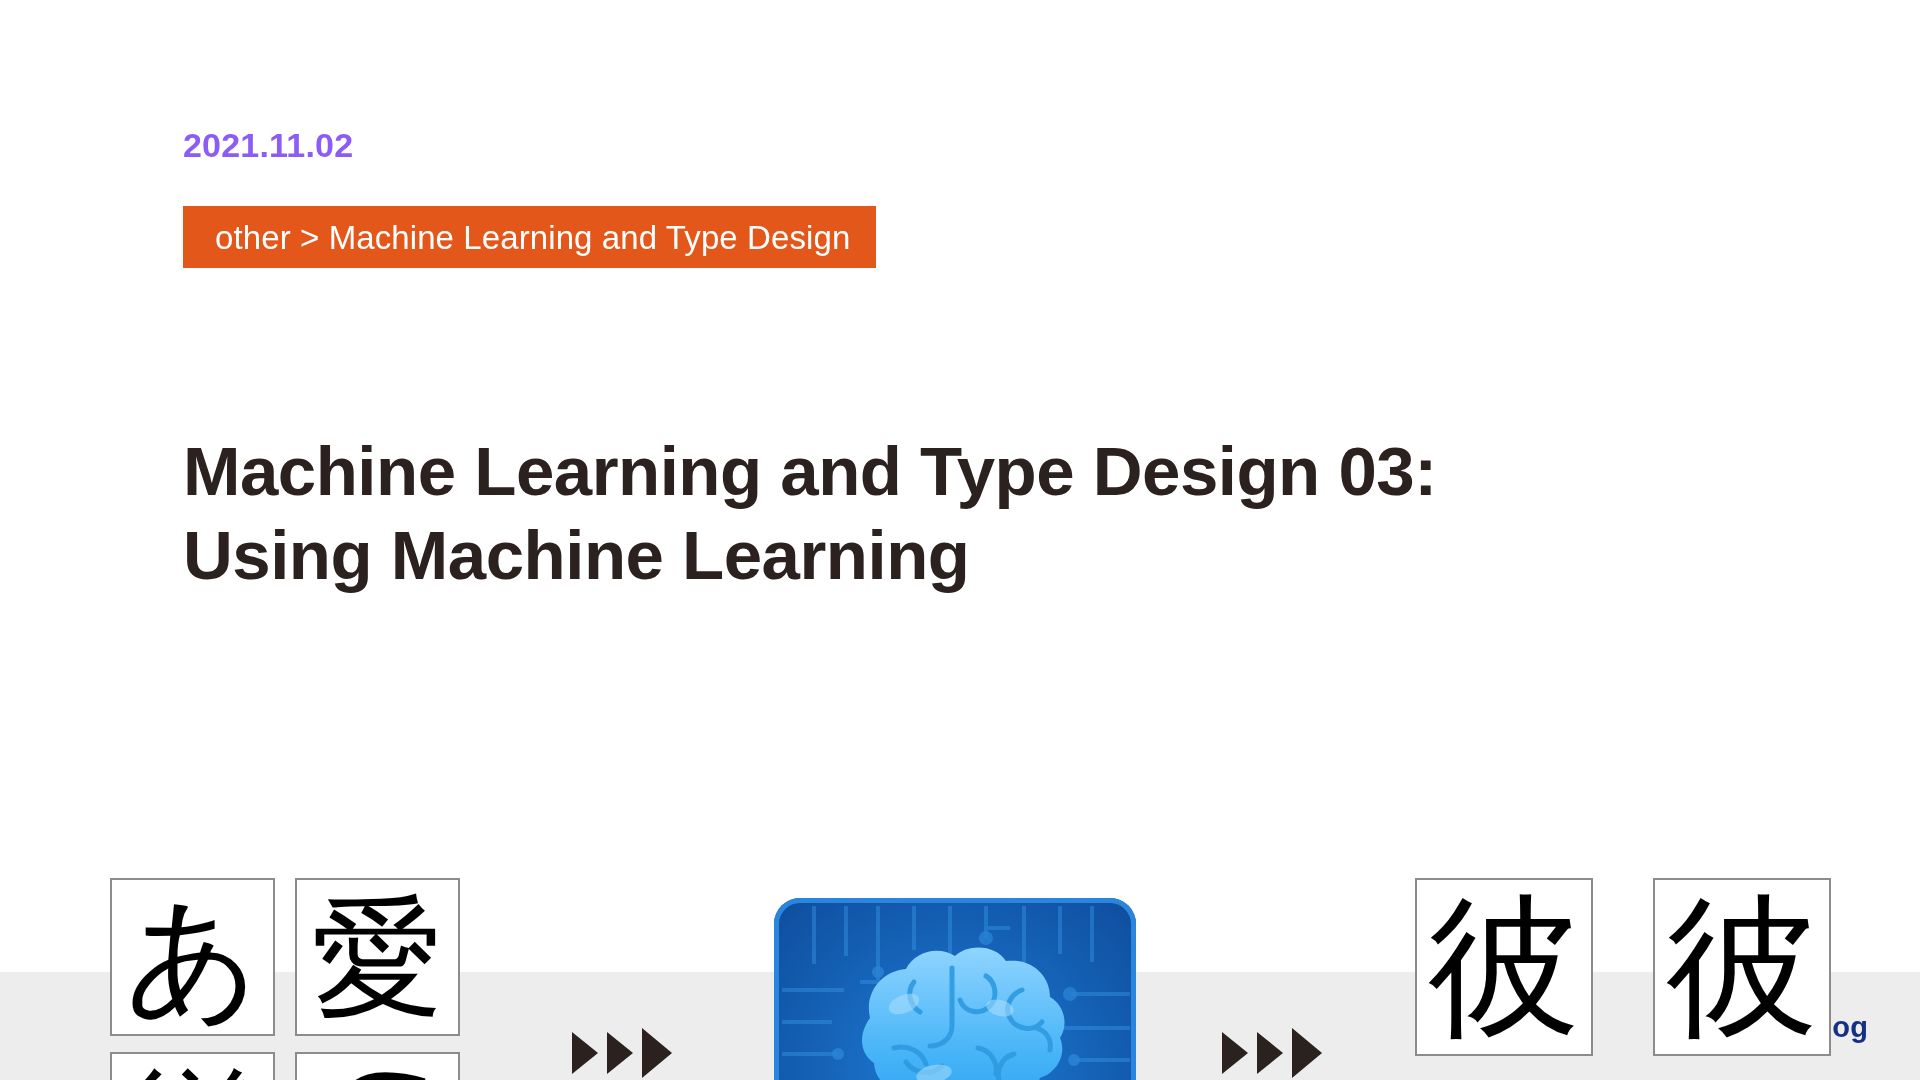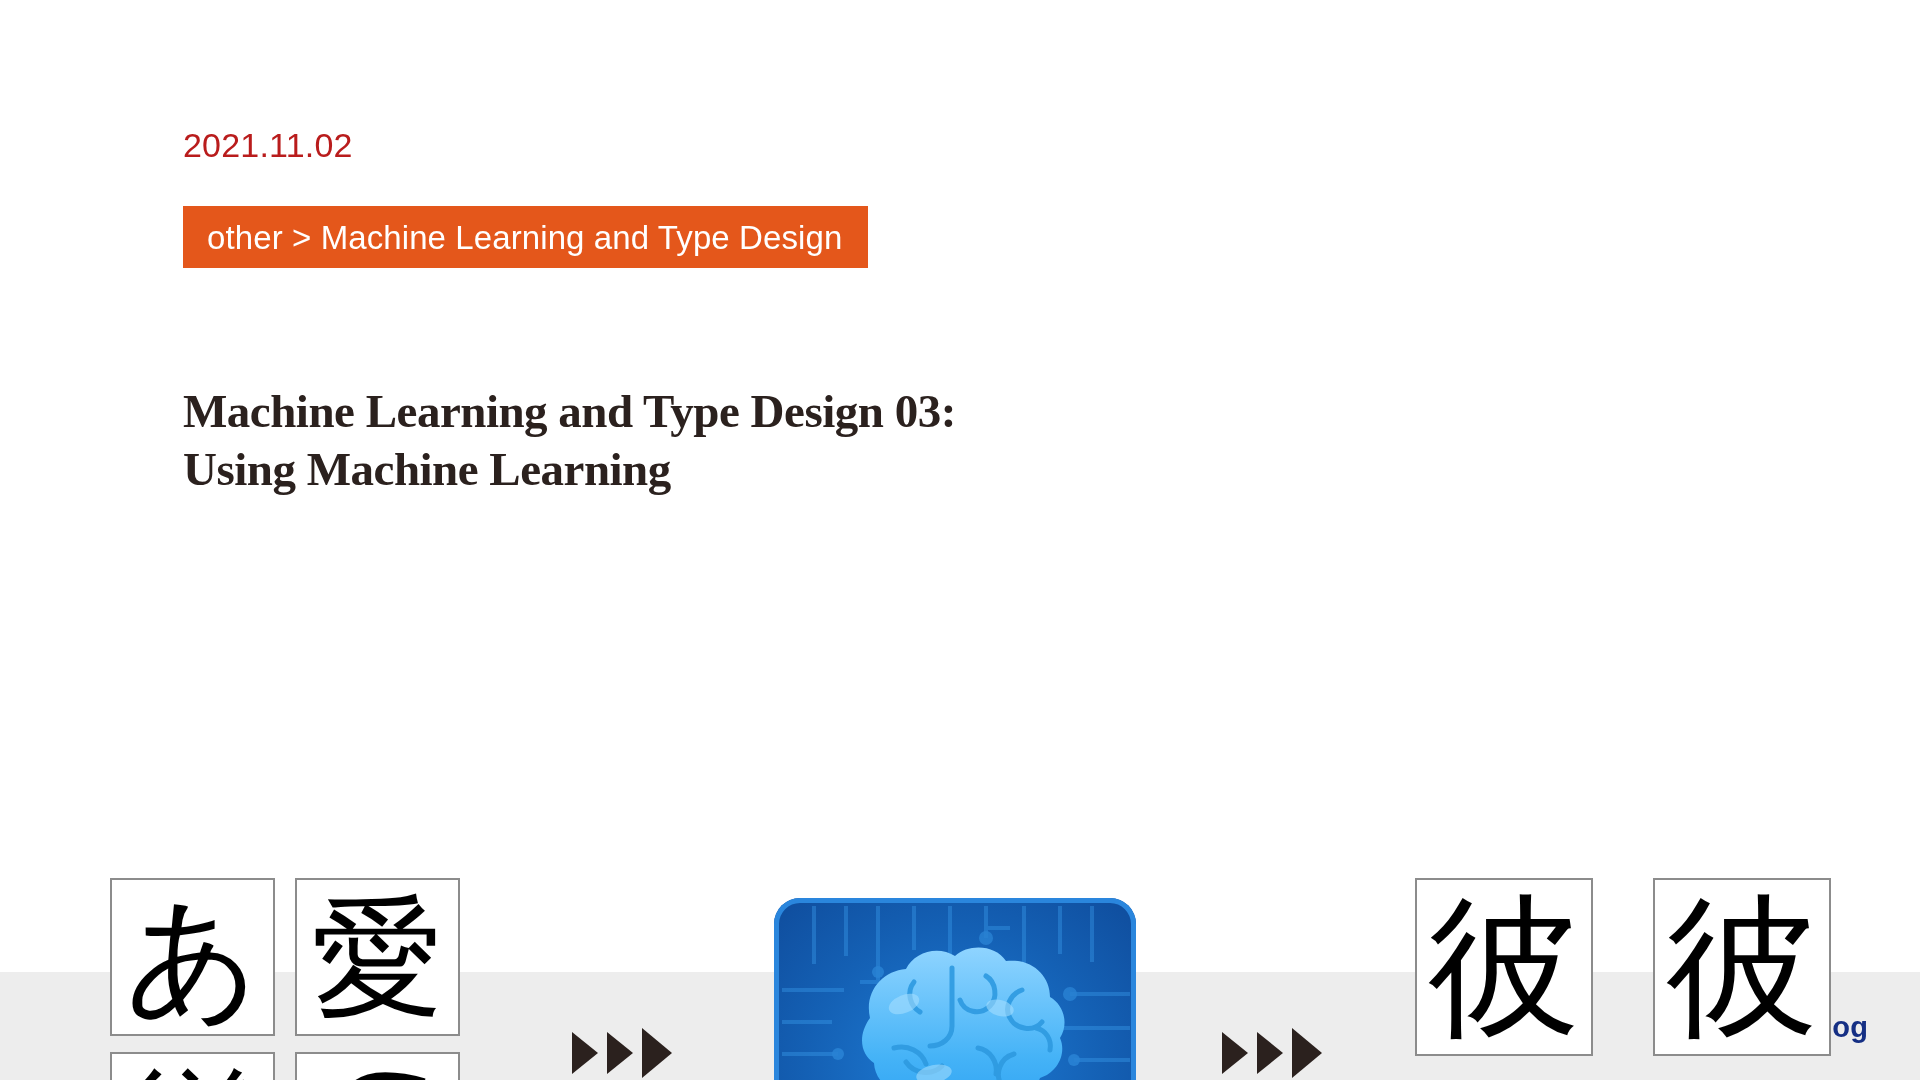--- a/index.html
+++ b/index.html
@@ -15,36 +15,36 @@
     font-family: "Liberation Sans", sans-serif;
     -webkit-font-smoothing: antialiased;
   }
 
   
   #post-date {
     position: absolute;
     left: 183px;
     top: 128px;
     font-size: 34px;
-    font-weight: 400;
+    font-weight: 700;
     letter-spacing: 0.2px;
-    color: #b91c1c;
+    color: #8b5cf6;
     line-height: 1;
     white-space: nowrap;
   }
 
   #category-badge {
     position: absolute;
     left: 183px;
     top: 206px;
     height: 62px;
     background: #E4571B;
     display: flex;
     align-items: center;
-    padding: 0 26px 0 24px;
+    padding: 0 26px 0 32px;
     box-sizing: border-box;
   }
   #category-badge .badge-text {
     color: #ffffff;
     font-size: 33px;
     font-weight: 400;
     line-height: 1;
     white-space: nowrap;
     letter-spacing: 0.1px;
   }
@@ -157,29 +157,29 @@
     font-family: "DejaVu Serif", "Liberation Serif", serif;
     font-size: 152px;
     line-height: 1;
     color: #000000;
   }
 
   
   #post-title {
     position: absolute;
     left: 183px;
-    top: 352px;
+    top: 384px;
     width: 1500px;
     z-index: 2;
     color: #2B211E;
-    font-size: 47px;
+    font-size: 69px;
     font-weight: 700;
     line-height: 1.22;
     letter-spacing: -0.5px;
-    font-family: Liberation Serif, serif;
+    font-family: Liberation Sans, sans-serif;
   }
   #post-title .title-line { display: block; white-space: nowrap; }
 
   
   #page-footer {
     position: absolute;
     left: 0;
     top: 972px;
     width: 1920px;
     height: 108px;

